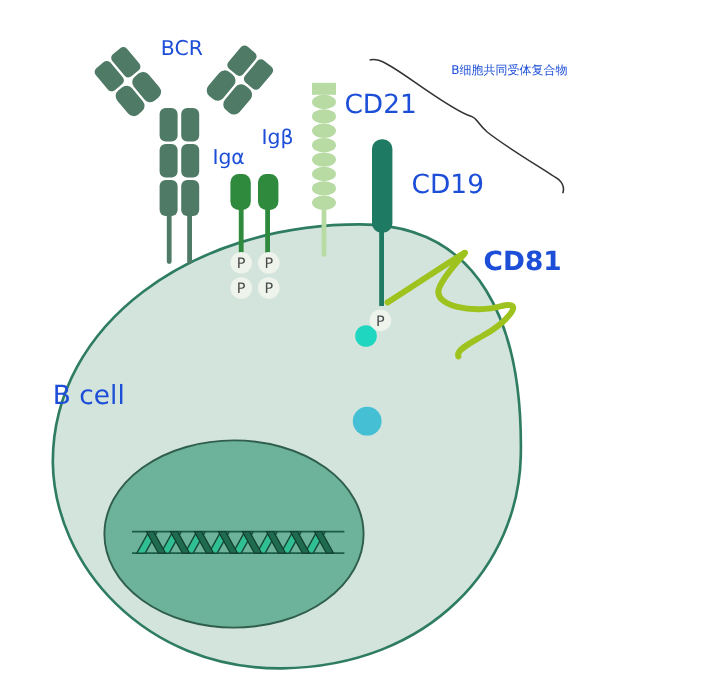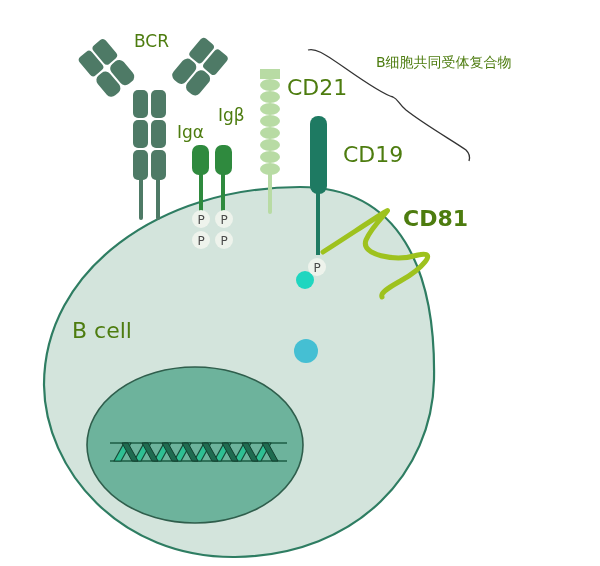--- a/index.html
+++ b/index.html
@@ -1,22 +1,22 @@
 <!DOCTYPE html>
 <html><head>
   <meta charset="utf-8">
   <style>
     html, body { margin: 0; padding: 0; background: #ffffff; }
     body { width: 600px; height: 566px; position: relative; overflow: hidden;
            font-family: "DejaVu Sans", "Liberation Sans", sans-serif; }
     svg { position: absolute; left: 0; top: 0; }
-    .lbl { position: absolute; color: #4d7c0f; white-space: nowrap; line-height: 1; }
+    .lbl { position: absolute; color: #1d4ed8; white-space: nowrap; line-height: 1; }
     .lbl-lg { font-size: 22px; }
     .lbl-md { font-size: 17px; }
-    .lbl-cn { font-size: 14px; }
+    .lbl-cn { font-size: 10px; }
     .p-badge { font-family: "DejaVu Sans", sans-serif; font-size: 12px; fill: #4a4a4a; }
   </style>
 </head>
 <body>
 
 <svg width="600" height="566" viewBox="0 0 600 566">
 
   <path d="M 300 187 C 400 187, 436 270, 434 380 C 432 470, 360 555, 235 557 C 120 558, 45 470, 44 385 C 44 270, 160 187, 300 187 Z" fill="#d3e4dc" stroke="#2e7d62" stroke-width="2.2"></path>
 
   <ellipse cx="195" cy="445" rx="108" ry="78" fill="#6db39c" stroke="#2f5e4c" stroke-width="1.6"></ellipse>
@@ -120,13 +120,13 @@
   <path d="M 308 50 C 315 48, 322 52, 345 68 C 365 82, 385 95, 393 97 C 398 99, 398 103, 406 110 C 425 125, 455 142, 466 150 C 470 154, 470 158, 469 161" fill="none" stroke="#333" stroke-width="1.3"></path>
 </svg>
 
 <div class="lbl lbl-md" style="left:134px; top:33px;">BCR</div>
 <div class="lbl lbl-md" style="left:177px; top:124px;">Igα</div>
 <div class="lbl lbl-md" style="left:218px; top:107px;">Igβ</div>
 <div class="lbl lbl-lg" style="left:287px; top:77px;">CD21</div>
 <div class="lbl lbl-lg" style="left:343px; top:144px;text-align:right;">CD19</div>
 <div class="lbl lbl-lg" style="left:403px; top:208px;font-weight:bold;">CD81</div>
 <div class="lbl lbl-cn" style="left:376px; top:55px;">B细胞共同受体复合物</div>
-<div class="lbl lbl-lg" style="left:72px; top:320px;text-align:center;">B cell</div>
+<div class="lbl lbl-lg" style="left:44px; top:320px;text-align:center;">B cell</div>
 
 </body></html>

